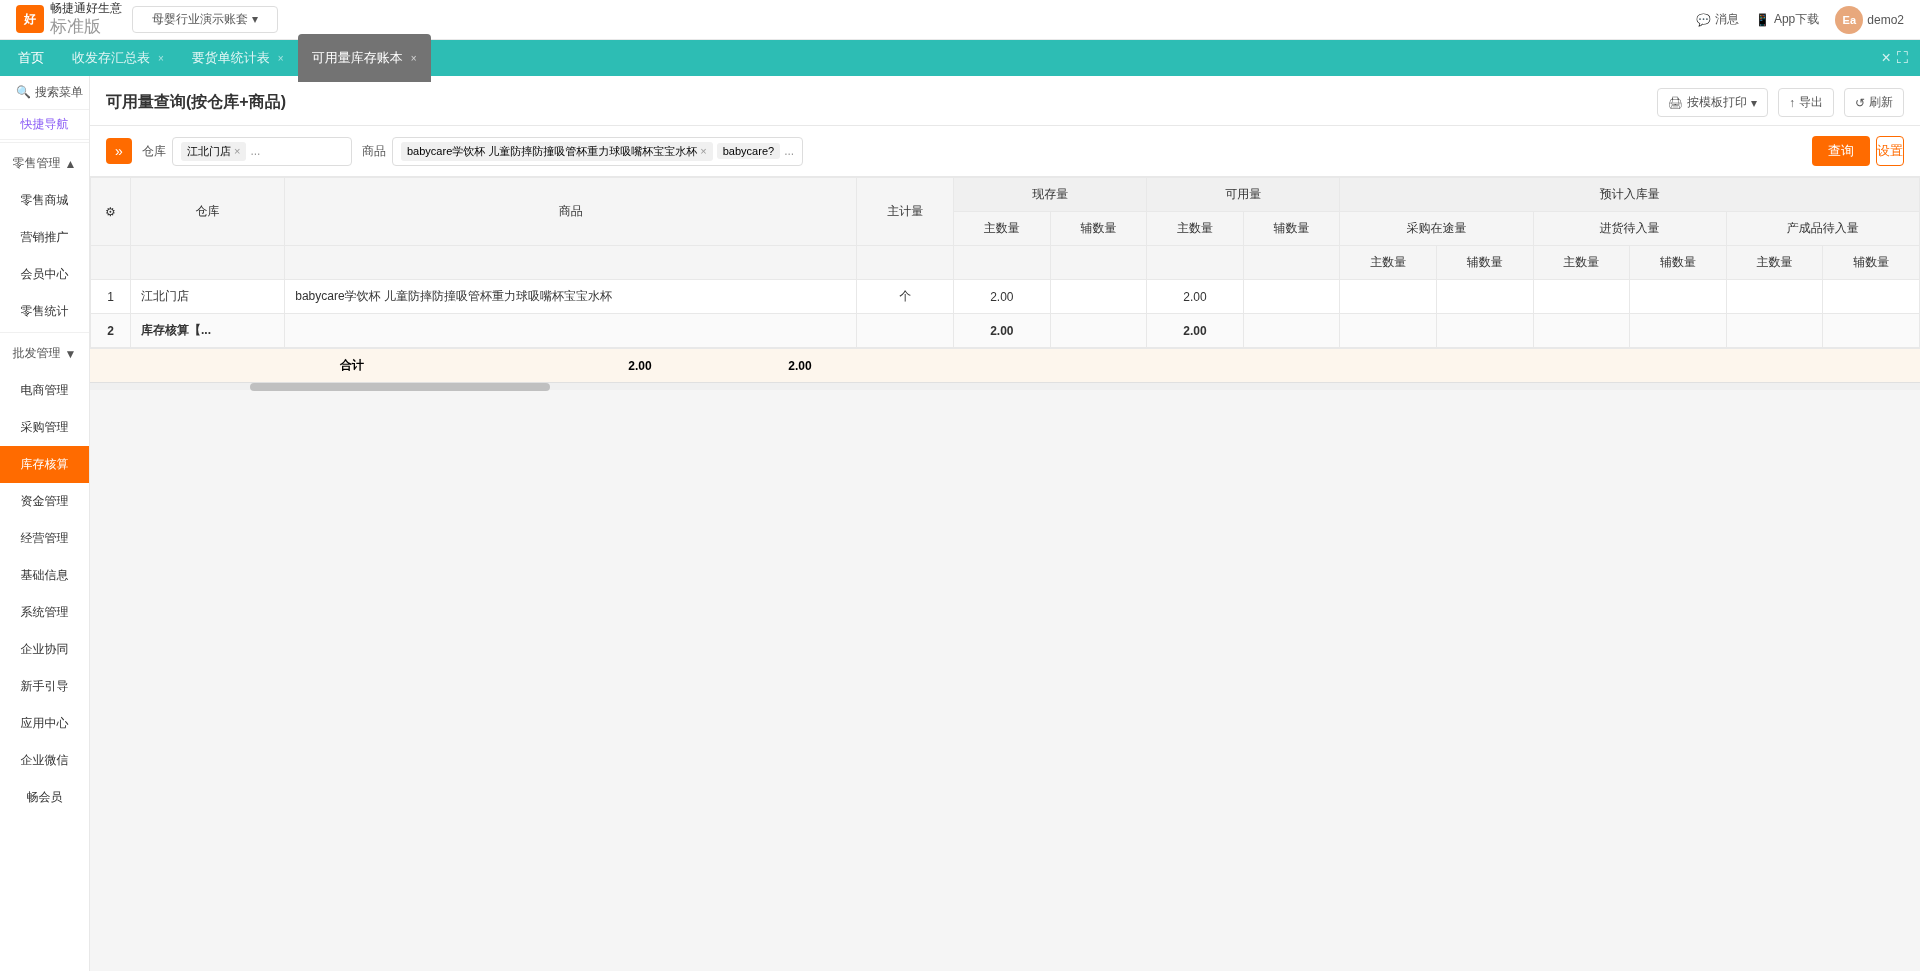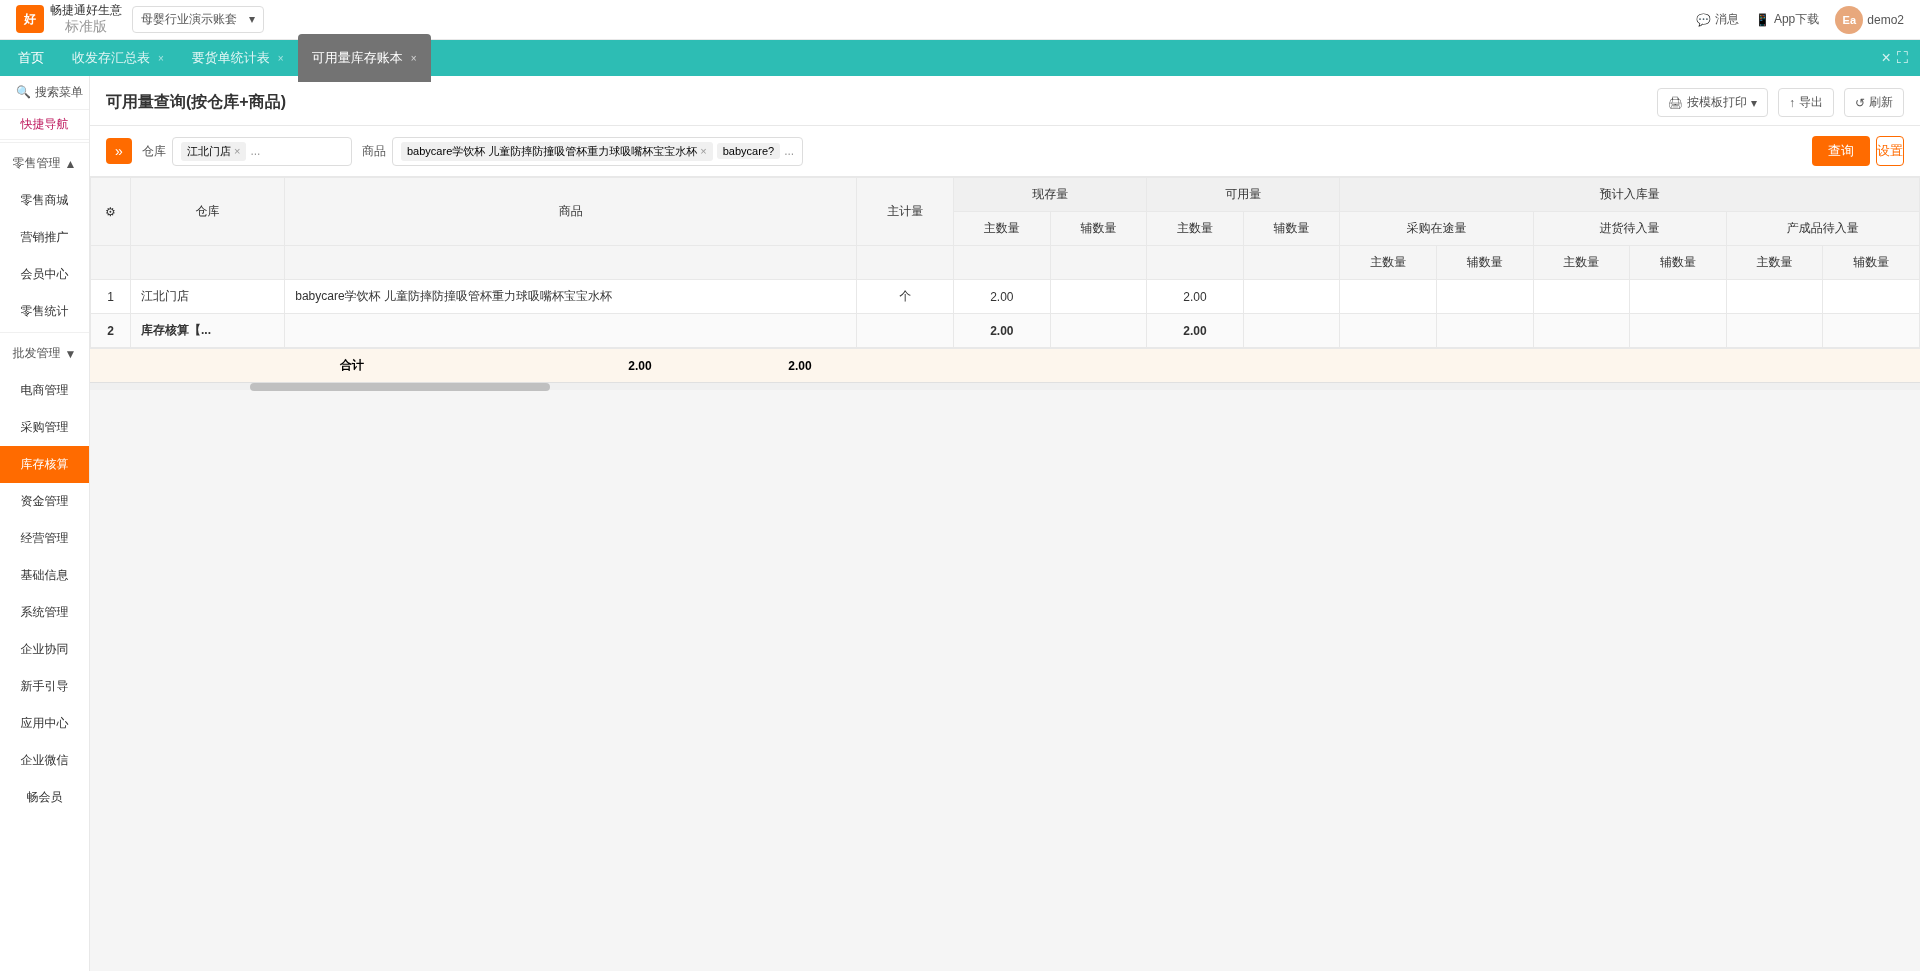--- a/index.html
+++ b/index.html
@@ -13,22 +13,22 @@
       align-items: center;
       justify-content: space-between;
       padding: 0 16px;
       border-bottom: 1px solid #e8e8e8;
       flex-shrink: 0;
     }
     .top-bar-left { display: flex; align-items: center; gap: 10px; }
     .logo-area { display: flex; align-items: center; gap: 6px; }
     .logo-icon { width: 28px; height: 28px; background: #ff6b00; border-radius: 4px; display: flex; align-items: center; justify-content: center; color: white; font-size: 12px; font-weight: bold; }
     .logo-text { font-size: 12px; color: #333; line-height: 1.2; }
-    .logo-sub { font-size: 14px; color: #999; text-align: center; }
-    .industry-selector { display: flex; align-items: center; gap: 12px; padding: 4px 8px; border: 1px solid #ddd; border-radius: 4px; cursor: pointer; font-size: 12px; color: #555; background: #fff; }
+    .logo-sub { font-size: 17px; color: #999; }
+    .industry-selector { display: flex; align-items: center; gap: 4px; padding: 4px 19px; border: 1px solid #ddd; border-radius: 4px; cursor: pointer; font-size: 12px; color: #555; background: #fff; }
 
     .top-bar-right { display: flex; align-items: center; gap: 16px; }
     .top-right-item { display: flex; align-items: center; gap: 4px; font-size: 12px; color: #555; cursor: pointer; }
     .avatar { width: 28px; height: 28px; border-radius: 50%; background: #e8a87c; display: flex; align-items: center; justify-content: center; color: white; font-size: 11px; font-weight: bold; overflow: hidden; }
 
     
     .tab-bar {
       background: #2dbdb4;
       height: 36px;
       display: flex;
@@ -89,21 +89,21 @@
       font-size: 12px;
       color: #555;
       cursor: pointer;
       border-bottom: 1px solid #f0f0f0;
       text-align: right;
     }
     .sidebar-nav {
       padding: 6px 0;
       text-align: center;
       font-size: 12px;
-      color: #be185d;
+      color: #8b5cf6;
       cursor: pointer;
       border-bottom: 1px solid #f0f0f0;
     }
     .sidebar-item {
       padding: 10px 6px;
       text-align: center;
       font-size: 12px;
       color: #333;
       cursor: pointer;
       display: flex;

